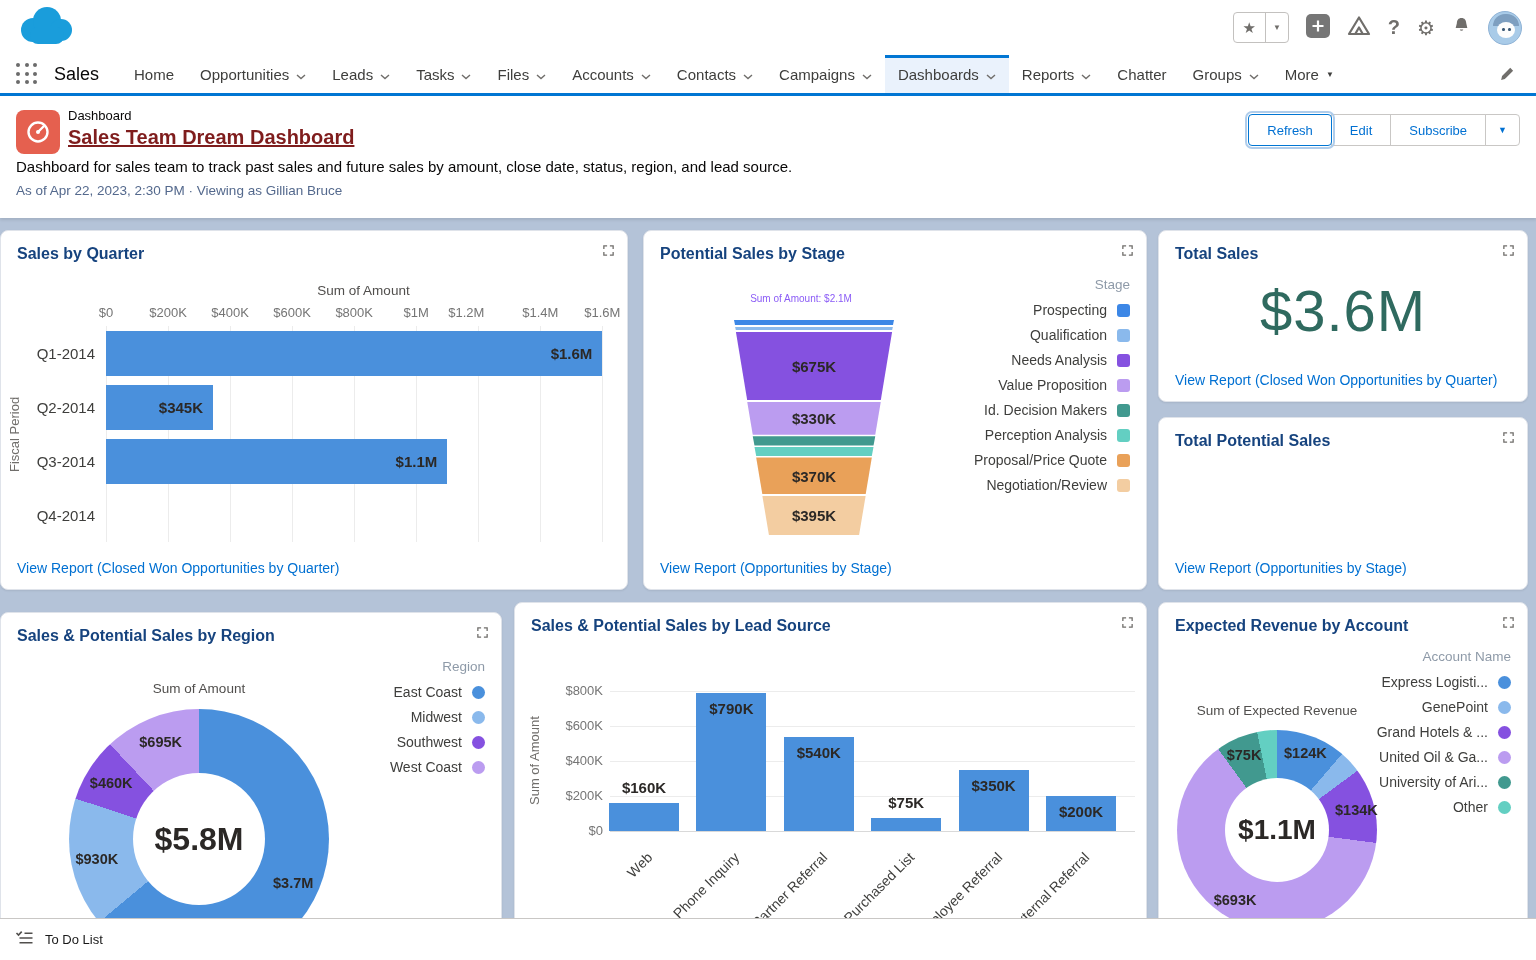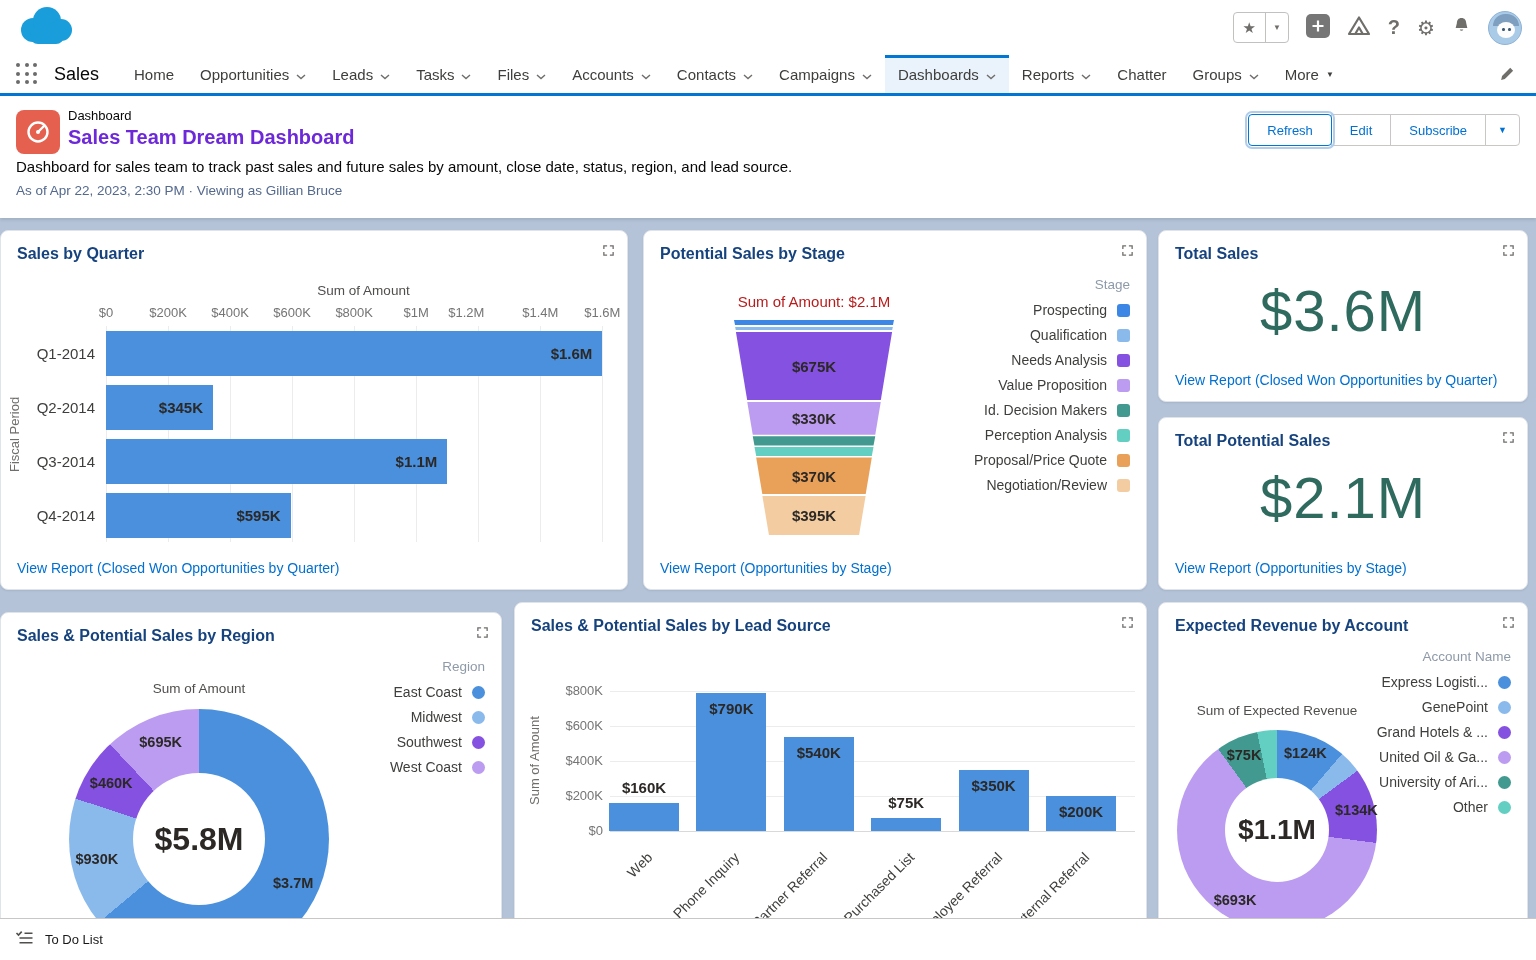--- a/index.html
+++ b/index.html
@@ -45,21 +45,21 @@
   .tab .tri { font-size:8px; color:#3e3e3c; }
   .nav-pencil { position:absolute; right:20px; top:10px; }
 
   
   .page-header { height:122px; background:#fff; position:relative;
     padding:12px 16px; box-shadow:0 2px 3px rgba(0,0,0,.1); }
   .obj-icon { position:absolute; left:16px; top:14px; width:44px; height:44px;
     border-radius:8px; background:#e5604f; display:flex; align-items:center; justify-content:center; }
   .ph-text { margin-left:52px; }
   .record-type { font-size:13px; color:#080707; }
-  .page-title { font-size:20px; font-weight:bold; color:#6d28d9; margin-top:3px; }
+  .page-title { font-size:20px; font-weight:bold; color:#7f1d1d; margin-top:3px;text-decoration:underline; }
   .page-desc { font-size:15px; color:#080707; margin-top:9px; margin-left:-52px; }
   .as-of { font-size:13.5px; color:#54698d; margin-top:8px; margin-left:-52px; }
   .actions { position:absolute; right:16px; top:18px; display:flex; }
   .btn { height:32px; padding:0 18px; background:#fff; border:1px solid #c9c7c5;
     font-size:13px; color:#0070d2; font-family:"Liberation Sans", sans-serif; margin-left:-1px; cursor:pointer; }
   .btn.first { border-radius:4px 0 0 4px; }
   .btn.last { border-radius:0 4px 4px 0; padding:0 12px; font-size:9px; }
   .btn.focused { border:1px solid #0176d3; outline:2px solid #b0cdeb; outline-offset:1px;
     border-radius:4px; z-index:2; position:relative; }
 
@@ -310,34 +310,31 @@
         </div>
         <div class="cat-label" style="left: 0px; width: 94px; top: 153.5px; line-height: 45px; text-align: right;">Q2-2014</div>
         <div class="bar" style="left: 105px; top: 153.5px; width: 107.033px; height: 45px; background: rgb(74, 144, 220);">
           <span class="bar-label" style="right: 10px; top: 0px; line-height: 45px;">$345K</span>
         </div>
         <div class="cat-label" style="left: 0px; width: 94px; top: 207.5px; line-height: 45px; text-align: right;">Q3-2014</div>
         <div class="bar" style="left: 105px; top: 207.5px; width: 341.265px; height: 45px; background: rgb(74, 144, 220);">
           <span class="bar-label" style="right: 10px; top: 0px; line-height: 45px;">$1.1M</span>
         </div>
         <div class="cat-label" style="left: 0px; width: 94px; top: 261.5px; line-height: 45px; text-align: right;">Q4-2014</div>
-        <div class="bar" style="left: 105px; top: 261.5px; width: 184.593px; height: 45px; background: rgb(74, 144, 220);">
-          <span class="bar-label" style="right: 10px; top: 0px; line-height: 45px;">$595K</span>
-        </div>
       </div>
     <a class="view-report">View Report (Closed Won Opportunities by Quarter)</a>
   </div>
 
   <div class="panel" id="p-funnel">
     <span class="panel-title">Potential Sales by Stage</span>
     <span class="expand"><svg width="13" height="13" viewBox="0 0 14 14">
           <path d="M2 5.5V2h3.5M8.5 2H12v3.5M12 8.5V12H8.5M5.5 12H2V8.5" fill="none" stroke="#706e6b" stroke-width="1.4"></path>
         </svg></span>
     <div id="funnel-chart" style="position: absolute; inset: 0px;">
-        <div class="chart-sub" style="left: 40px; width: 260px; top: 62px; font-size: 15px; color: #b91c1c;">Sum of Amount: $2.1M</div>
+        <div class="chart-sub" style="left: 27px; width: 260px; top: 62px; font-size: 10px; color: #8b5cf6;">Sum of Amount: $2.1M</div>
         <div style="position: absolute; left: 90px; top: 89px; width: 160px; height: 217px;">
           <div class="funnel-seg" style="top: 0px; height: 5.25737px; background: rgb(60, 135, 230); clip-path: polygon(0px 0px, 160px 0px, 158.91px 5.25737px, 1.0899px 5.25737px);"></div>
           <div class="funnel-seg" style="top: 6.75737px; height: 3.42251px; background: rgb(138, 185, 236); clip-path: polygon(1.0899px 0px, 158.91px 0px, 158.116px 3.42251px, 1.88385px 3.42251px);"></div>
           <div class="funnel-seg" style="top: 11.6799px; height: 68.6727px; background: rgb(133, 81, 224); clip-path: polygon(1.88385px 0px, 158.116px 0px, 146.798px 68.6727px, 13.202px 68.6727px);"></div>
           <div class="funnel-label" style="top: 37.7662px;">$675K</div>
           <div class="funnel-seg" style="top: 81.8526px; height: 32.8067px; background: rgb(187, 156, 240); clip-path: polygon(13.202px 0px, 146.798px 0px, 141.265px 32.8067px, 18.7354px 32.8067px);"></div>
           <div class="funnel-label" style="top: 90.0059px;">$330K</div>
           <div class="funnel-seg" style="top: 116.159px; height: 9.41575px; background: rgb(65, 153, 143); clip-path: polygon(18.7354px 0px, 141.265px 0px, 139.504px 9.41575px, 20.496px 9.41575px);"></div>
           <div class="funnel-seg" style="top: 127.075px; height: 8.89596px; background: rgb(99, 207, 194); clip-path: polygon(20.496px 0px, 139.504px 0px, 137.827px 8.89596px, 22.1727px 8.89596px);"></div>
           <div class="funnel-seg" style="top: 137.471px; height: 36.965px; background: rgb(233, 161, 89); clip-path: polygon(22.1727px 0px, 137.827px 0px, 131.623px 36.965px, 28.3768px 36.965px);"></div>
@@ -391,21 +388,20 @@
         </svg></span>
     <div class="metric-value">$3.6M</div>
     <a class="view-report">View Report (Closed Won Opportunities by Quarter)</a>
   </div>
 
   <div class="panel" id="p-potent">
     <span class="panel-title">Total Potential Sales</span>
     <span class="expand"><svg width="13" height="13" viewBox="0 0 14 14">
           <path d="M2 5.5V2h3.5M8.5 2H12v3.5M12 8.5V12H8.5M5.5 12H2V8.5" fill="none" stroke="#706e6b" stroke-width="1.4"></path>
         </svg></span>
-    <div class="metric-value">$2.1M</div>
     <a class="view-report">View Report (Opportunities by Stage)</a>
   </div>
 
   <div class="panel" id="p-region">
     <span class="panel-title">Sales &amp; Potential Sales by Region</span>
     <span class="expand"><svg width="13" height="13" viewBox="0 0 14 14">
           <path d="M2 5.5V2h3.5M8.5 2H12v3.5M12 8.5V12H8.5M5.5 12H2V8.5" fill="none" stroke="#706e6b" stroke-width="1.4"></path>
         </svg></span>
     <div id="region-chart" style="position: absolute; inset: 0px;">
         <div class="chart-sub" style="left: 68px; width: 260px; top: 68px;">Sum of Amount</div>

